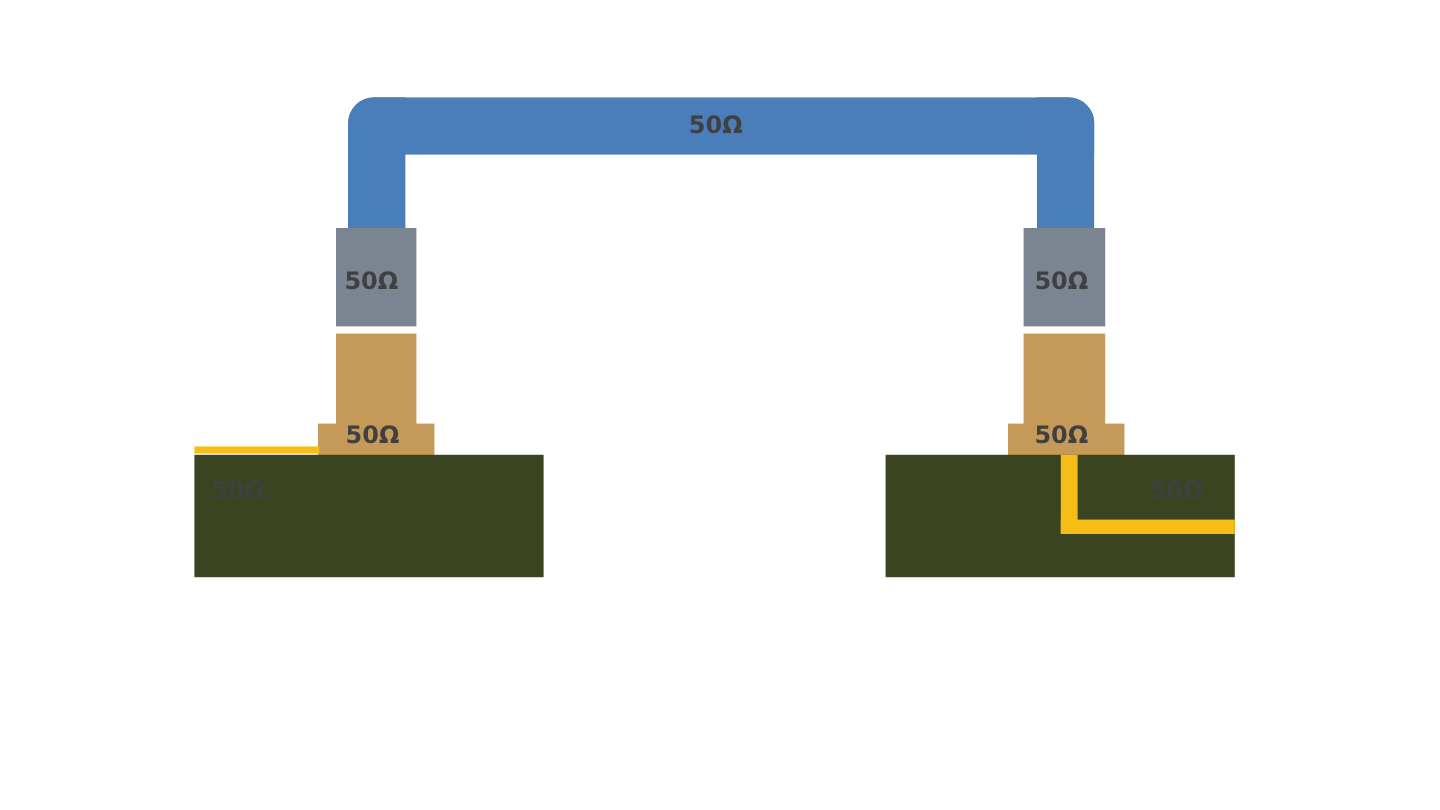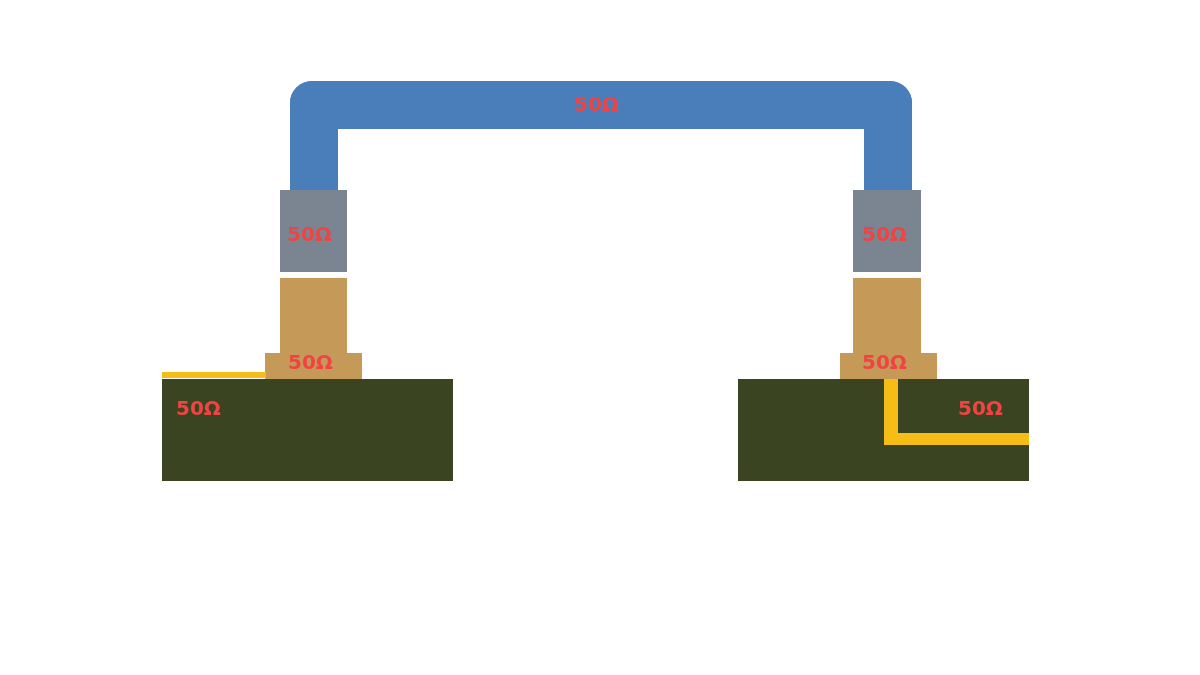--- a/index.html
+++ b/index.html
@@ -1,18 +1,18 @@
 <!DOCTYPE html>
 <html><head>
 <meta charset="utf-8">
 <style>
   html,body{margin:0;padding:0;background:#fff;}
   body{width:1200px;height:675px;position:relative;overflow:hidden;font-family:"DejaVu Sans","Liberation Sans",sans-serif;}
   .abs{position:absolute;}
-  .lbl{color:#ef4444;font-weight:bold;font-size:20px;position:absolute;white-space:nowrap;}
+  .lbl{color:#404040;font-weight:bold;font-size:20px;position:absolute;white-space:nowrap;}
   .cable{position:absolute;left:290px;top:81px;width:622px;height:120px;border:48px solid #4a7ebb;border-bottom:none;border-radius:22px 22px 0 0;box-sizing:border-box;background:transparent;}
   .gray{background:#7b8591;}
   .tan{background:#c59a58;}
   .pcb{background:#3a4420;}
   .gold{background:#f6bd16;}
 </style>
 </head>
 <body>
 
 <div class="cable"></div>

